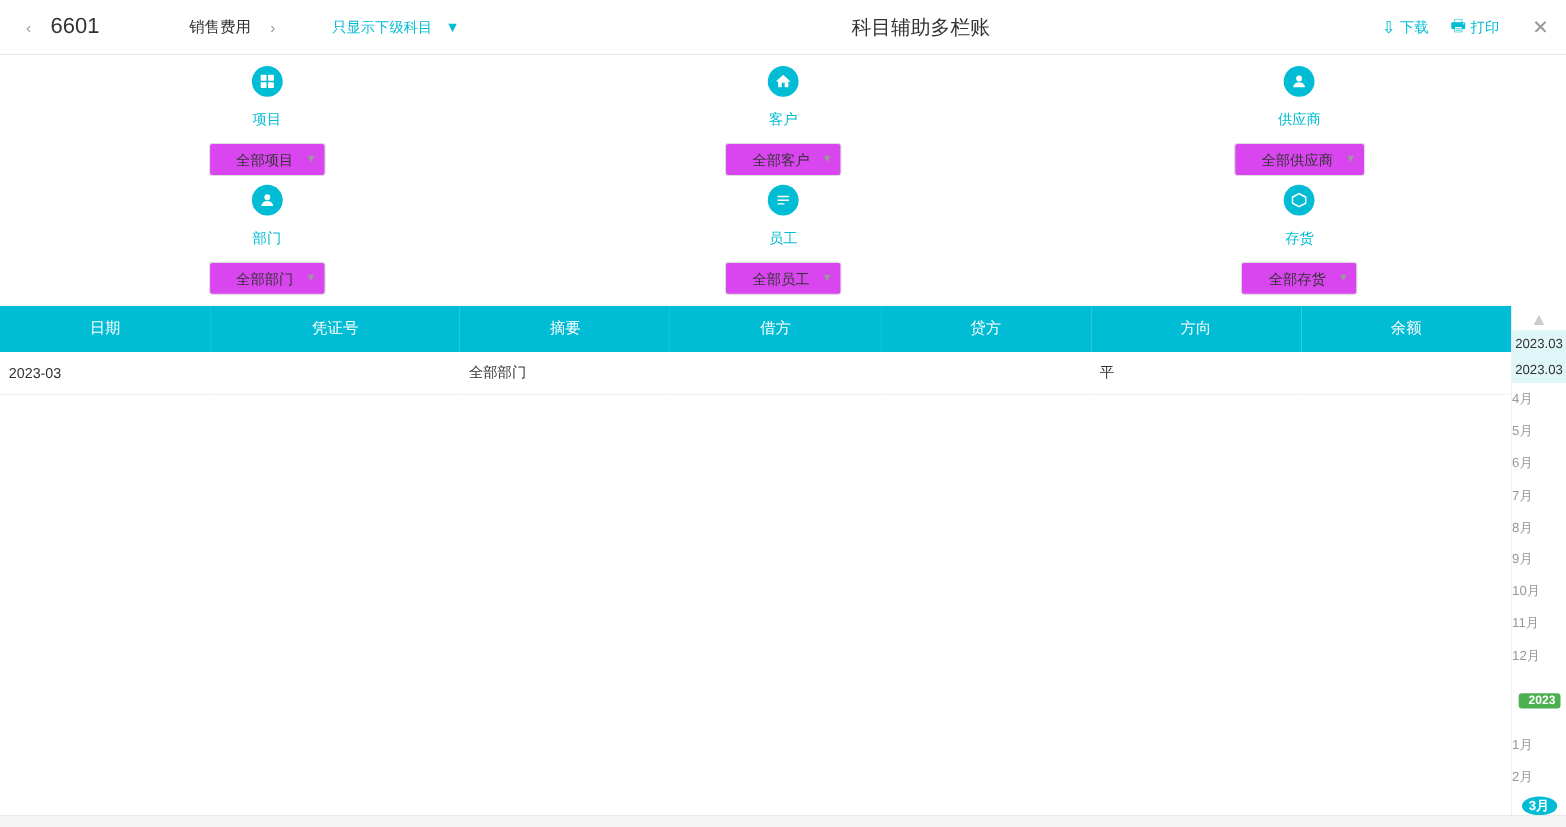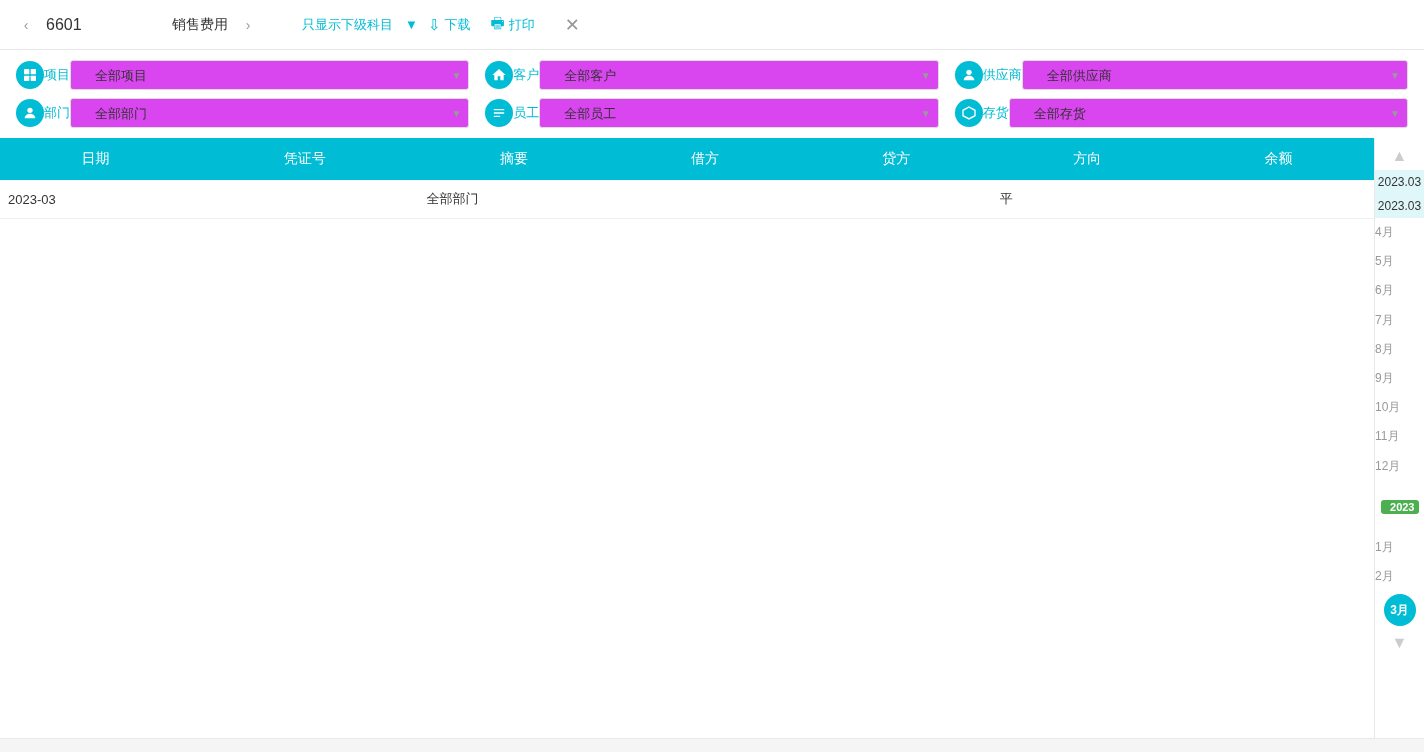--- a/index.html
+++ b/index.html
@@ -14,21 +14,21 @@
       background: #fff;
       gap: 10px;
     }
     .nav-btn {
       width: 20px; height: 20px; cursor: pointer; display: flex; align-items: center; justify-content: center; color: #999; font-size: 14px;
     }
     .account-code {
       display: flex; align-items: center; gap: 6px; font-size: 14px; color: #333;
     }
     .account-input {
-      border: none; outline: none; font-size: 16px; color: #333; width: 120px;
+      border: none; outline: none; font-size: 20px; color: #333; width: 120px;
     }
     .show-sub-btn {
       display: flex; align-items: center; gap: 12px; color: #00bcd4; cursor: pointer; border: none; background: none; font-size: 13px; margin-left: 34px;
     }
     .show-sub-btn .arrow { color: #00bcd4; }
     .page-title {
       flex: 1; text-align: center; font-size: 18px; font-weight: 500; color: #333;
     }
     .toolbar-right {
       display: flex; align-items: center; gap: 20px;
@@ -43,21 +43,21 @@
     
     .filter-area {
       padding: 10px 16px;
       display: grid;
       grid-template-columns: repeat(3, 1fr);
       grid-template-rows: repeat(2, auto);
       gap: 8px 16px;
       background: #fff;
     }
     .filter-item {
-      display: flex; align-items: center; gap: 0;
+      display: flex; align-items: center; gap: 12px; flex-direction: column;
     }
     .filter-icon {
       width: 28px; height: 28px; border-radius: 50%; background: #00bcd4; display: flex; align-items: center; justify-content: center; color: #fff; font-size: 14px; flex-shrink: 0;
     }
     .filter-label {
       color: #00bcd4; font-size: 13px; white-space: nowrap;
     }
     .select-wrapper {
       position: relative; flex: 1;
     }
@@ -127,20 +127,21 @@
     <span class="nav-btn">‹</span>
     <div class="account-code">
       <input class="account-input" value="6601" readonly="" style="">
       <span>销售费用</span>
     </div>
     <span class="nav-btn">›</span>
     <button class="show-sub-btn">
       <span>只显示下级科目</span>
       <span class="arrow">▼</span>
     </button>
+    <div class="page-title">科目辅助多栏账</div>
     <div class="toolbar-right">
       <button class="toolbar-btn">
         <span style="font-size:15px;">⇩</span>
         <span>下载</span>
       </button>
       <button class="toolbar-btn">
         <span style="font-size:15px;">🖶</span>
         <span>打印</span>
       </button>
       <span class="close-btn">✕</span>

